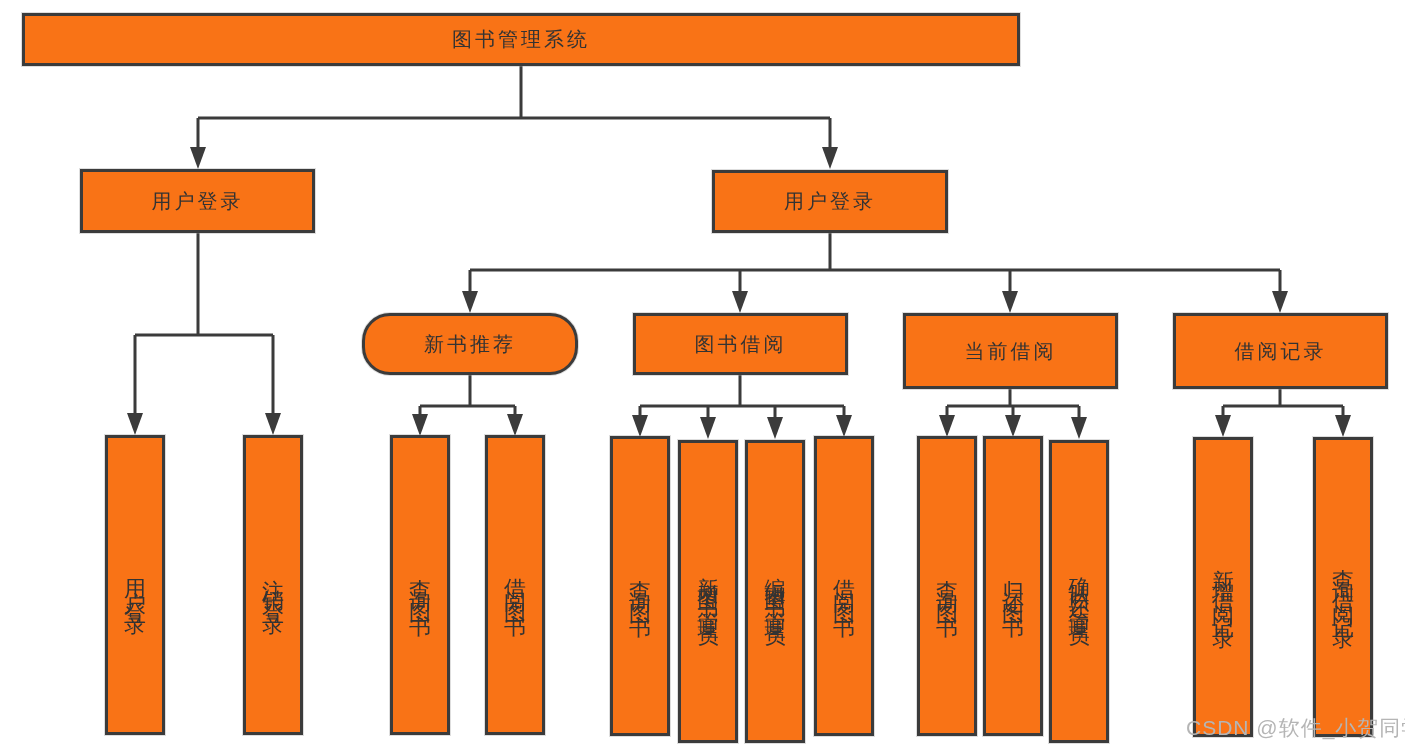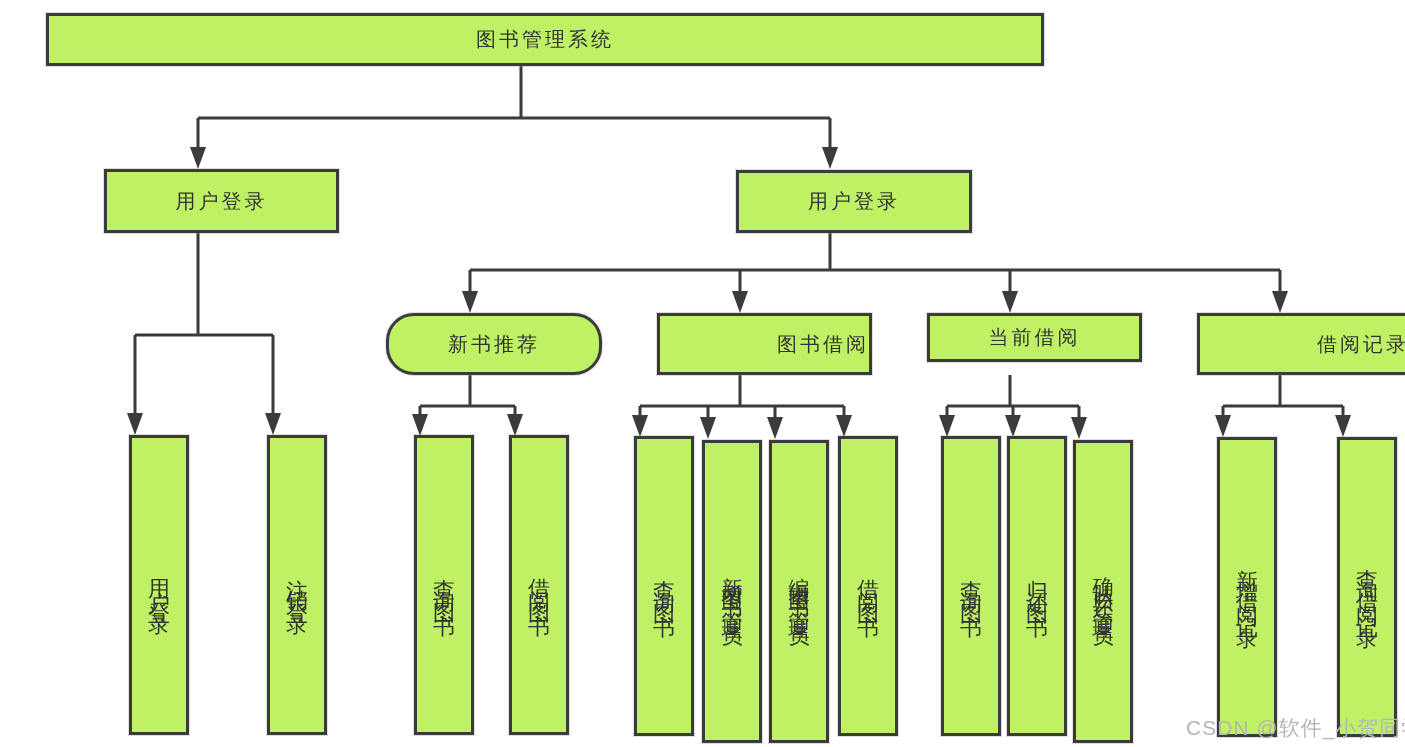--- a/index.html
+++ b/index.html
@@ -18,24 +18,23 @@
     color:var(--text);
     overflow:hidden;
   }
   #wires{position:absolute;left:0;top:0;width:1405px;height:747px;}
   #wires .ln{stroke:var(--line);stroke-width:3;fill:none;}
   #wires .ar{fill:var(--line);stroke:none;}
   .box{
     position:absolute;
     box-sizing:border-box;
     border:3px solid var(--border);
-    background:#bef264;
+    background:#f97316;
     display:flex;align-items:center;justify-content:center;
     box-shadow:0 0 0 1px rgba(160,160,160,.35);
-    margin-left:24px;
   }
   .hbox{font-size:20px;letter-spacing:3px;font-weight:400;}
   .leaf{width:60px;}
   .leaf span{
     writing-mode:vertical-rl;
     text-orientation:mixed;
     font-size:22px;
     letter-spacing:12px;
     line-height:60px;
     white-space:nowrap;
@@ -98,27 +97,27 @@
   <div class="box hbox" style="left:80px;top:169px;width:235px;height:64px;">
     <span>用户登录</span>
   </div>
   <div class="box hbox" style="left:712px;top:170px;width:236px;height:63px;">
     <span>用户登录</span>
   </div>
 
   <div class="box hbox" style="left:362px;top:313px;width:216px;height:62px;border-radius:28px;">
     <span>新书推荐</span>
   </div>
-  <div class="box hbox" style="left:633px;top:313px;width:215px;height:62px;justify-content:flex-end;">
+  <div class="box hbox" style="left:633px;top:313px;width:215px;height:62px;">
     <span>图书借阅</span>
   </div>
-  <div class="box hbox" style="left:903px;top:313px;width:215px;height:49px;">
+  <div class="box hbox" style="left:903px;top:313px;width:215px;height:76px;">
     <span>当前借阅</span>
   </div>
-  <div class="box hbox" style="left:1173px;top:313px;width:215px;height:62px;justify-content:flex-end;">
+  <div class="box hbox" style="left:1173px;top:313px;width:215px;height:76px;">
     <span>借阅记录</span>
   </div>
 
   <div class="box leaf" style="left:105px;top:435px;height:300px;">
     <span>用户登录</span>
   </div>
   <div class="box leaf" style="left:243px;top:435px;height:300px;">
     <span>注销登录</span>
   </div>
 

